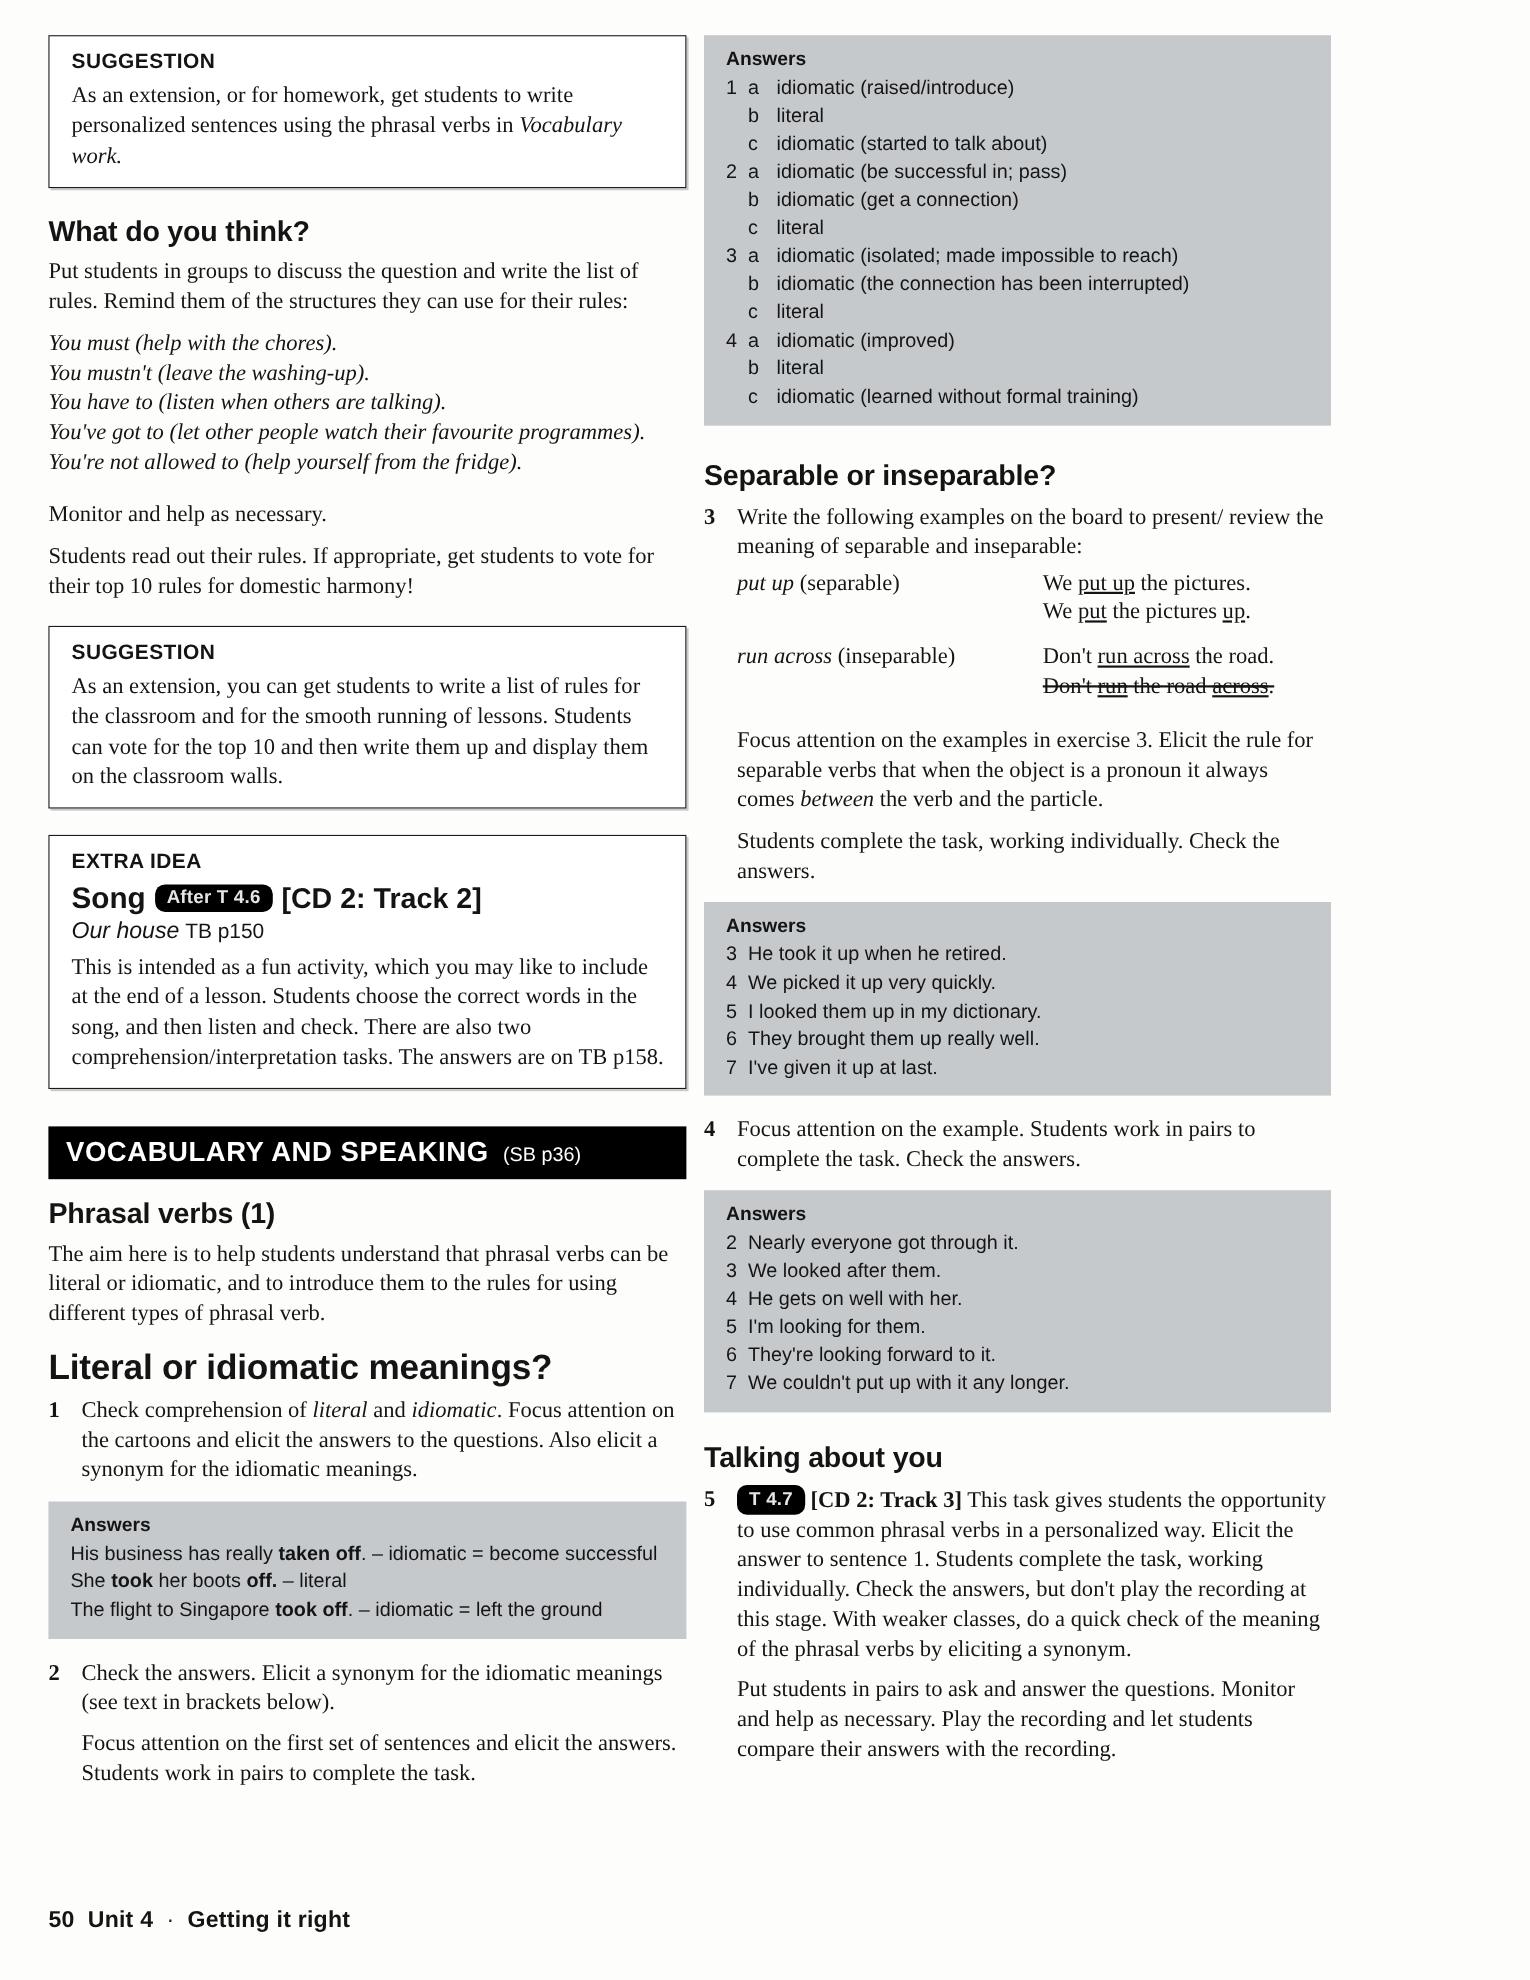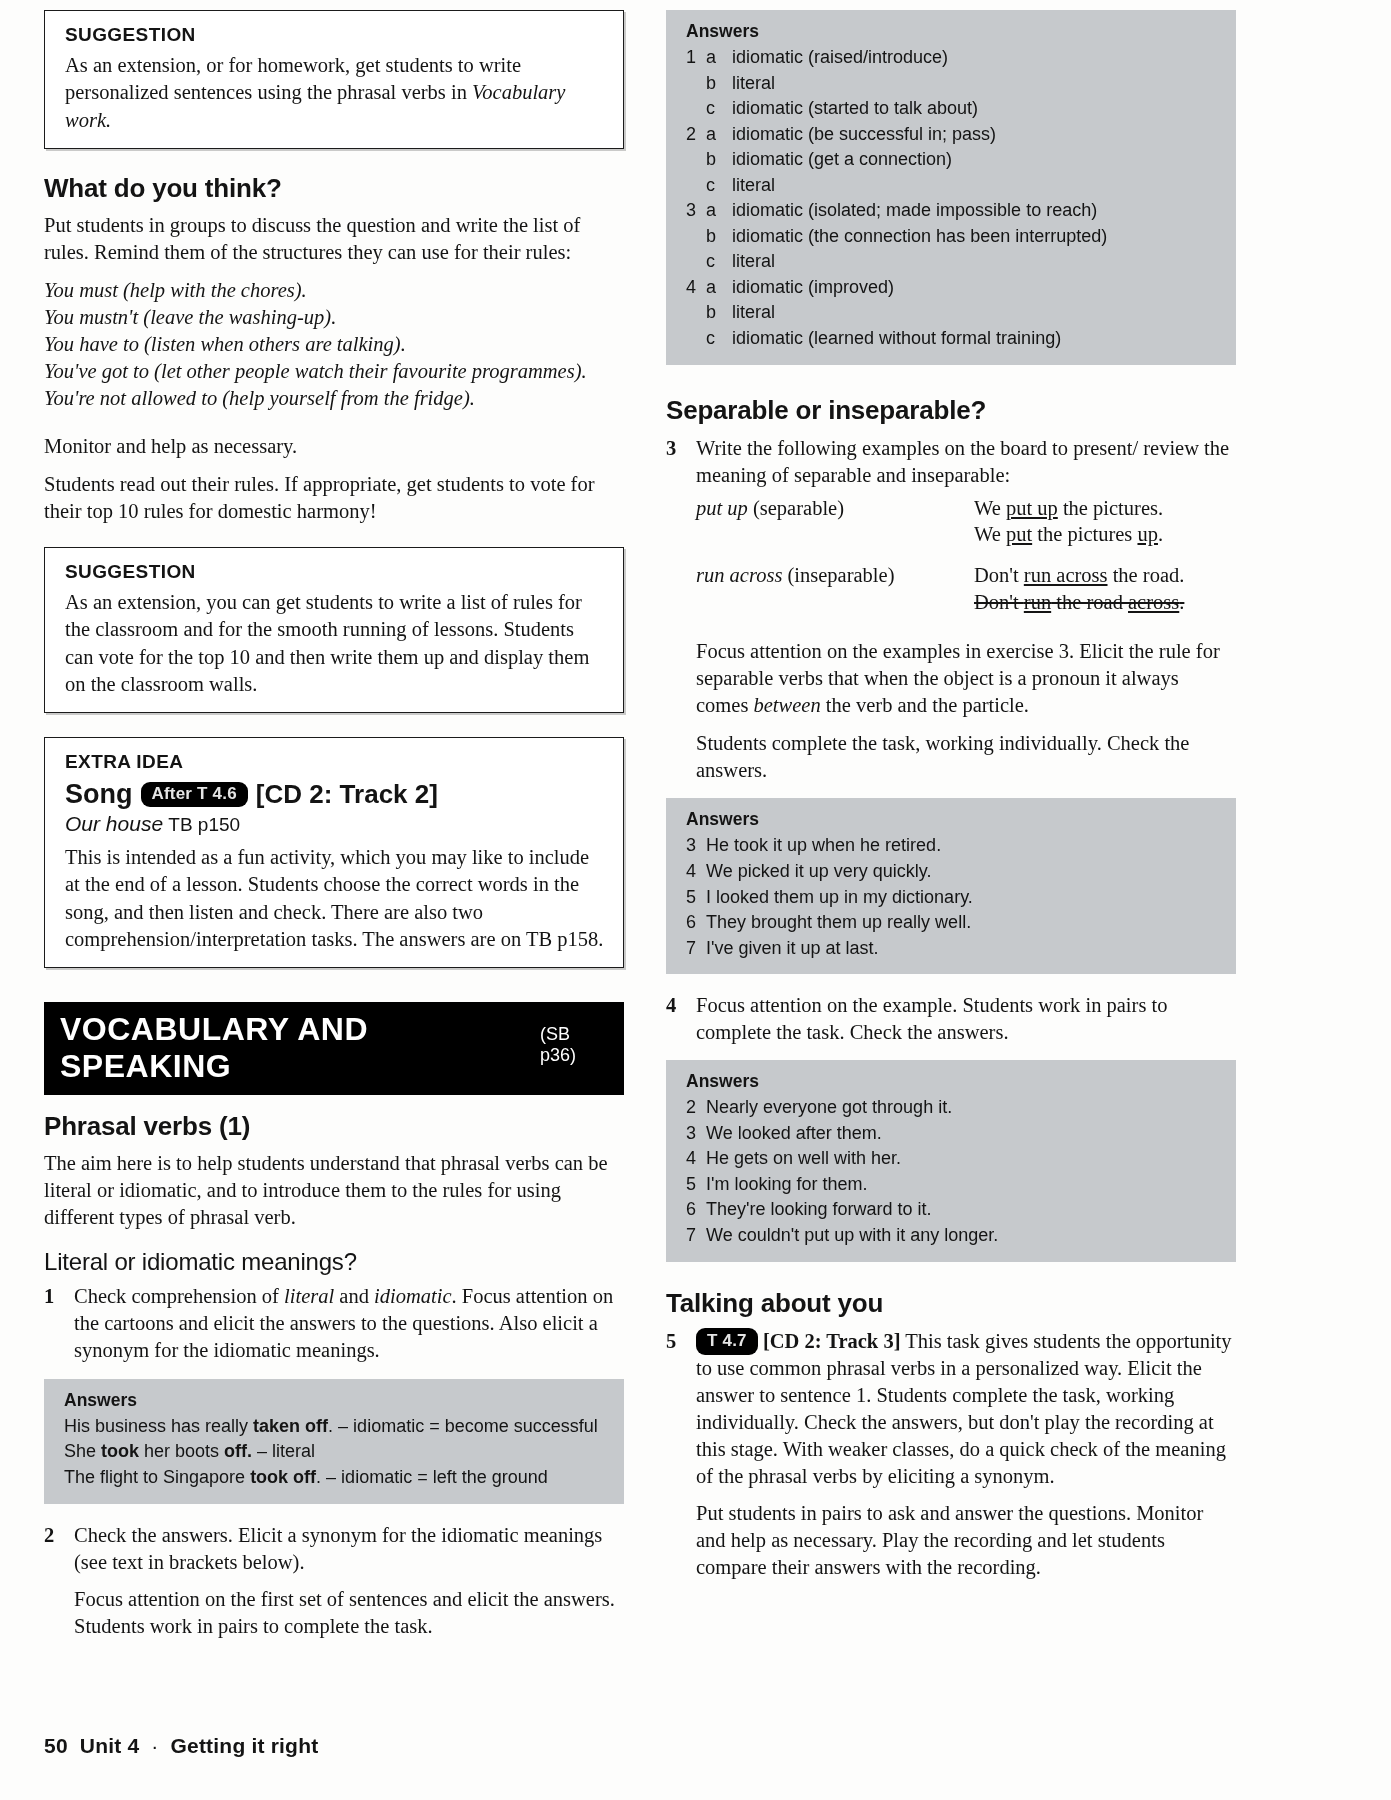--- a/index.html
+++ b/index.html
@@ -18,24 +18,24 @@
   .page {
     position: absolute;
     left: 0; top: 0;
     width: 1391px;
     height: 1800px;
     background: #fdfdfc;
   }
   .cols {
     position: absolute;
     left: 44px;
-    top: 10px;
+    top: 32px;
     width: 1300px;
     display: flex;
-    gap: 42px;
+    gap: 16px;
   }
   .col {
     width: 580px;
     flex: 0 0 580px;
   }
   .col.right { width: 570px; flex: 0 0 570px; }
 
   
   p {
     margin: 0 0 11px 0;
@@ -71,40 +71,40 @@
   
   h2.sec {
     font-family: "Liberation Sans", "DejaVu Sans", sans-serif;
     font-weight: bold;
     font-size: 26px;
     margin: 0 0 8px 0;
     letter-spacing: -0.2px;
   }
   h3.sub {
     font-family: "Liberation Sans", "DejaVu Sans", sans-serif;
-    font-weight: normal;
-    font-size: 24px;
+    font-weight: bold;
+    font-size: 32px;
     margin: 16px 0 7px 0;
     letter-spacing: -0.2px;
   }
 
   
   .banner {
     background: #000000;
     color: #ffffff;
     padding: 9px 16px 10px 16px;
     margin: 34px 0 16px 0;
     display: flex;
     align-items: baseline;
     gap: 13px;
   }
   .banner-title {
     font-family: "Liberation Sans", "DejaVu Sans", sans-serif;
     font-weight: bold;
-    font-size: 32px;
+    font-size: 25px;
     letter-spacing: 0.5px;
   }
   .banner-ref {
     font-family: "Liberation Sans", "DejaVu Sans", sans-serif;
     font-size: 18px;
   }
 
   
   .ex {
     display: flex;

